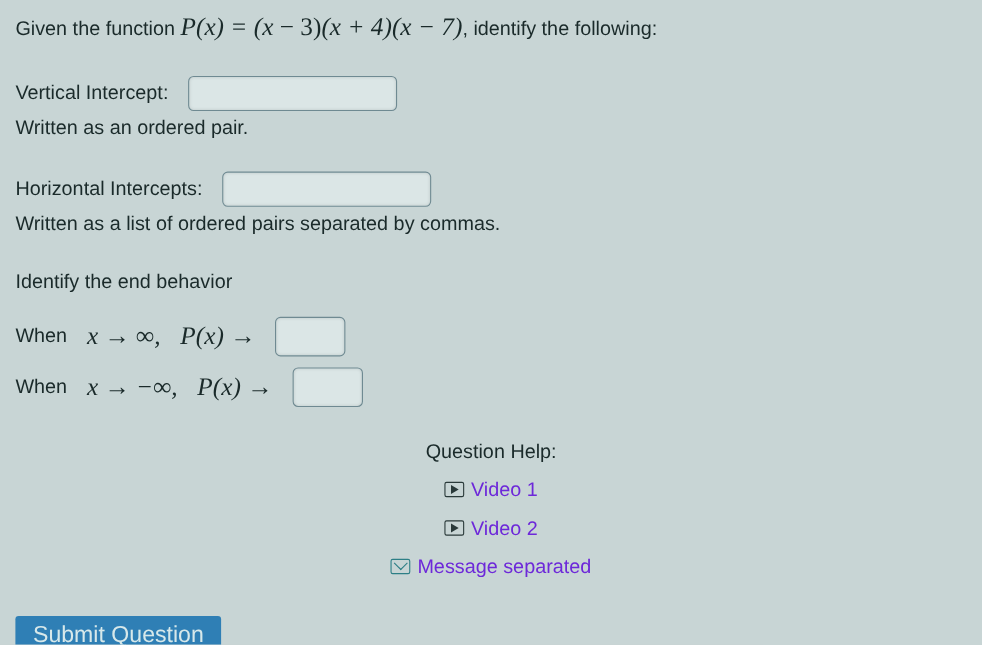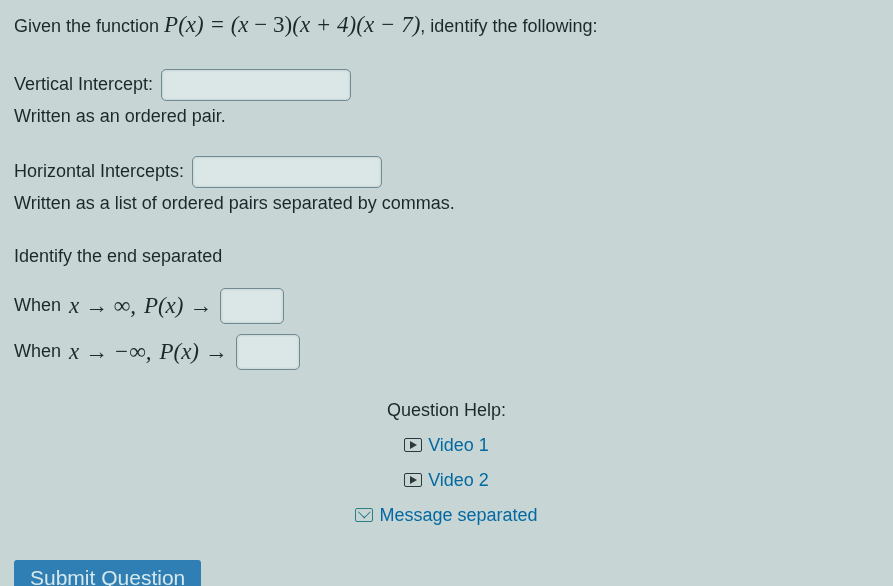--- a/index.html
+++ b/index.html
@@ -22,21 +22,21 @@
     line-height: 1.5;
   }
   .math {
     font-family: "Times New Roman", Times, serif;
     font-size: 23px;
   }
   .mi { font-style: italic; }
   .row {
     display: flex;
     align-items: center;
-    gap: 8px;
+    gap: 18px;
     margin: 8px 0 2px 0;
   }
   .input-box {
     background: #dbe6e6;
     border: 1px solid #6f8a92;
     border-radius: 5px;
     box-shadow: inset 0 0 3px rgba(0,0,0,.15);
     height: 32px;
   }
   .input-lg { width: 190px; }
@@ -44,21 +44,21 @@
   .section-gap { margin-top: 26px; }
   .help-row {
     margin-top: 30px;
     display: flex;
     align-items: center;
     gap: 14px;
     font-size: 18px;
     flex-direction: column;
   }
   .help-link {
-    color: #0369a1;
+    color: #6d28d9;
     display: inline-flex;
     align-items: center;
     gap: 6px;
     cursor: pointer;
   }
   .icon-box {
     display: inline-block;
     width: 18px; height: 14px;
     border: 1.5px solid #2a3a3a;
     border-radius: 2px;
@@ -131,21 +131,21 @@
 <p class="line">Written as an ordered pair.</p>
 
 
 <div class="row section-gap">
   <span>Horizontal Intercepts:</span>
   <input type="text" class="input-box input-lg" style="">
 </div>
 <p class="line">Written as a list of ordered pairs separated by commas.</p>
 
 
-<p class="line section-gap">Identify the end separated</p>
+<p class="line section-gap">Identify the end behavior</p>
 
 <div class="row" style="margin-top:18px;">
   <span>When </span>
   <span class="math mi">x → ∞, </span>
   <span class="math mi">P(x) →</span>
   <input type="text" class="input-box input-sm" style="">
 </div>
 
 <div class="row" style="margin-top:10px;">
   <span>When </span>

